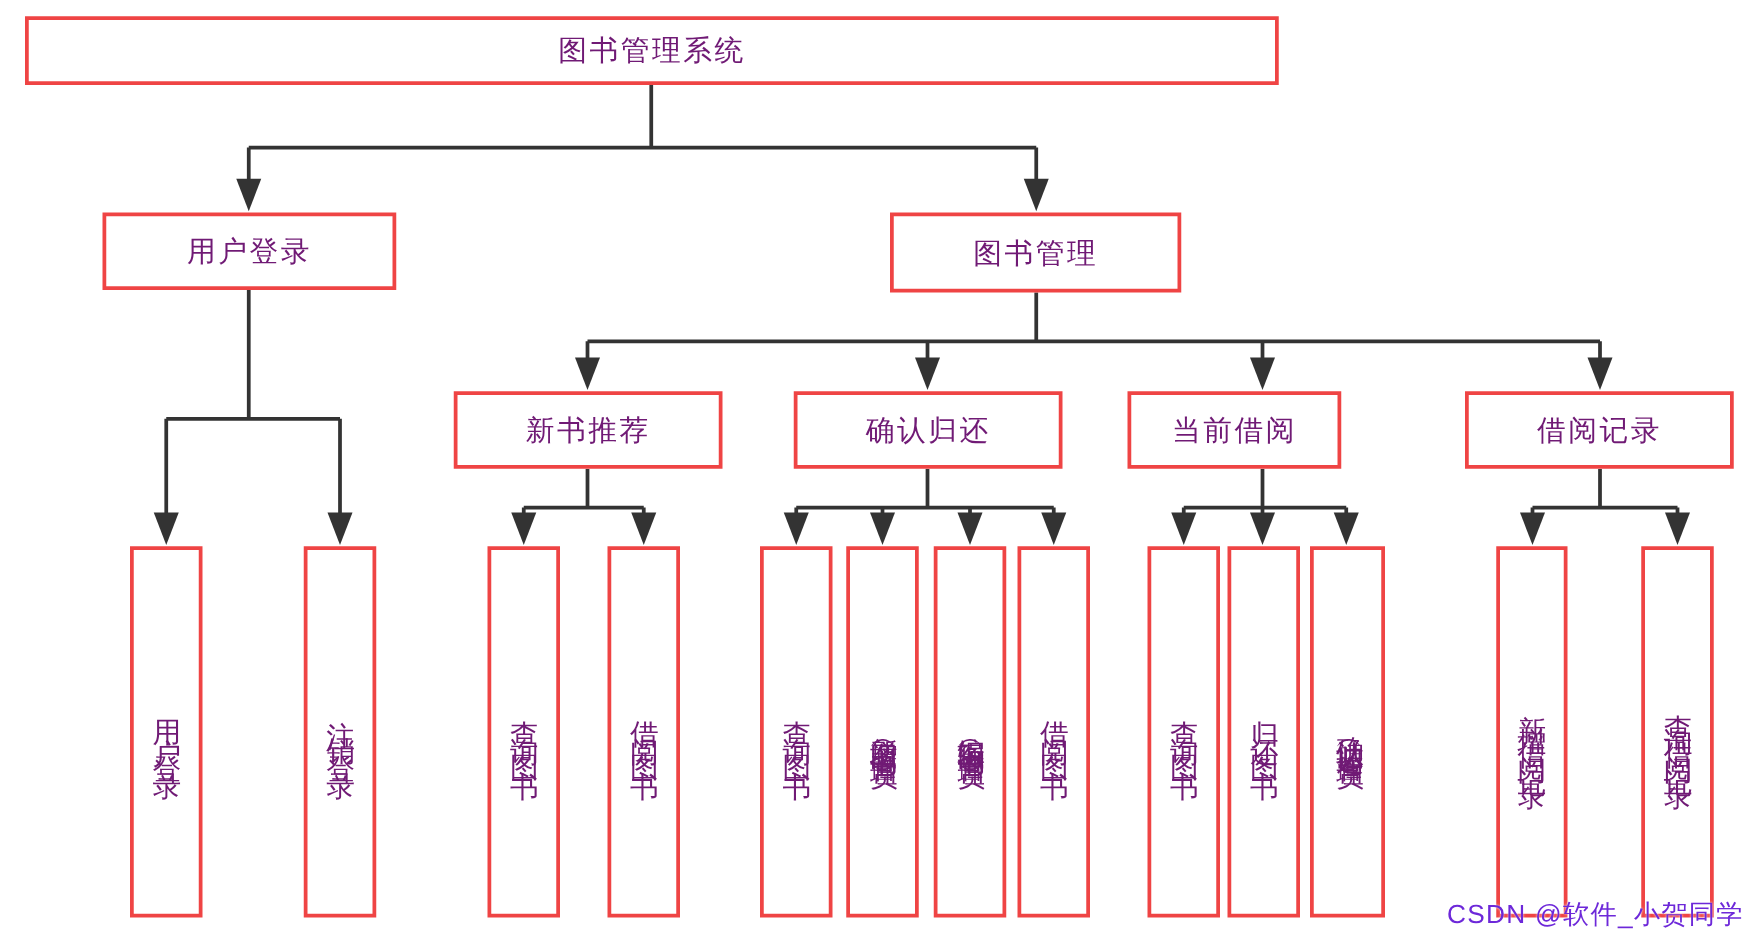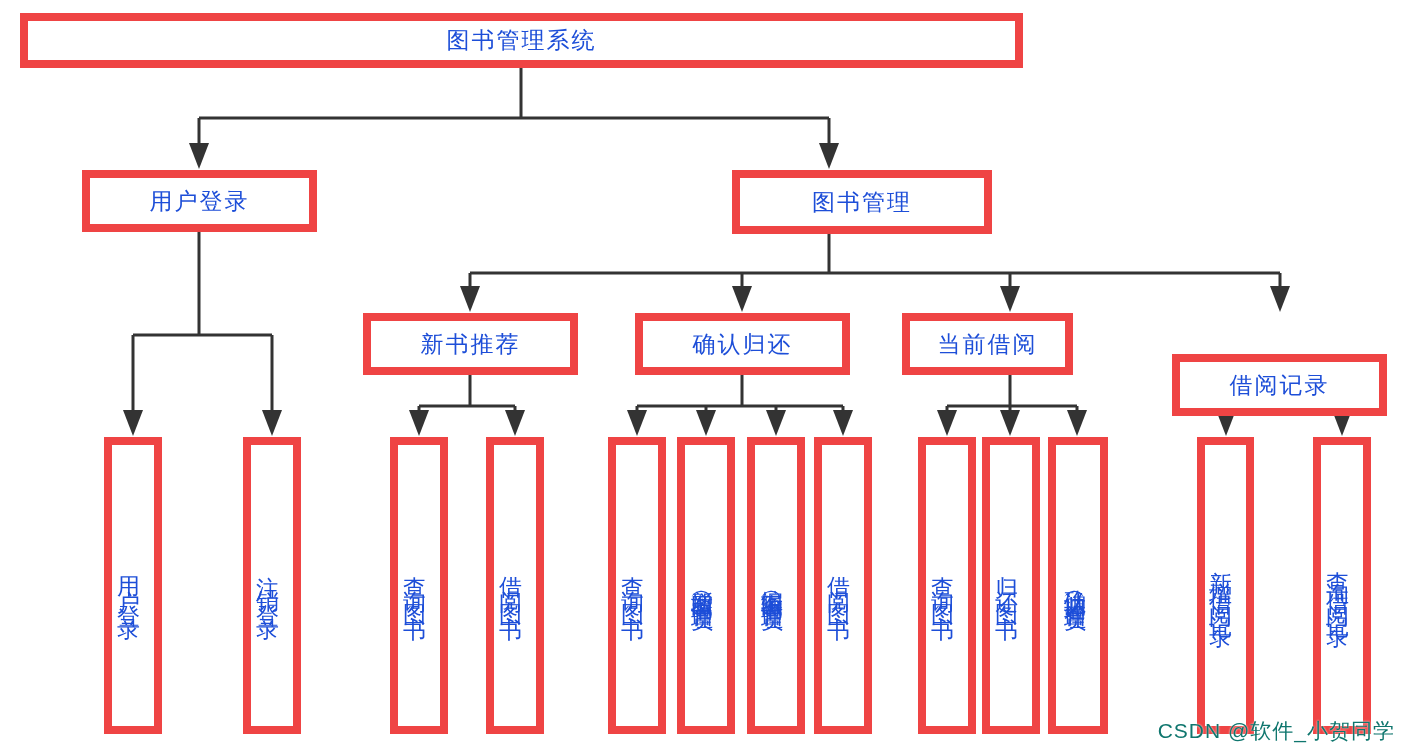--- a/index.html
+++ b/index.html
@@ -13,23 +13,23 @@
     overflow: hidden;
   }
   svg.wires { position: absolute; left: 0; top: 0; z-index: 0; }
   svg.wires path { stroke: #333333; stroke-width: 3; fill: none; }
   svg.wires polygon { fill: #333333; stroke: none; }
 
   .box {
     position: absolute;
     box-sizing: border-box;
     background: #ffffff;
-    border: 8px solid #ef4444;
+    border: 3px solid #ef4444;
     z-index: 1;
-    color: #1d4ed8;
+    color: #701a75;
   }
   .hbox {
     display: flex;
     align-items: center;
     justify-content: center;
     font-size: 23px;
     letter-spacing: 2px;
     white-space: nowrap;
   }
   .vbox {
@@ -44,21 +44,21 @@
   .chars6 { letter-spacing: 11px; }
   .chars9 { letter-spacing: 3px; font-size: 22px; }
 
   .watermark {
     position: absolute;
     right: 10px;
     bottom: 2px;
     z-index: 2;
     font-size: 21px;
     letter-spacing: 1px;
-    color: #0f766e;
+    color: #6d28d9;
     text-shadow: 0 0 2px #ffffff;
     white-space: nowrap;
   }
 </style>
 </head>
 <body>
 
 <div class="stage">
 
   <svg class="wires" width="1405" height="747" viewBox="0 0 1405 747">
@@ -126,26 +126,26 @@
       <path d="M1226 406 V416"></path>
       <polygon points="1216,410 1236,410 1226,436"></polygon>
       <path d="M1342 406 V416"></path>
       <polygon points="1332,410 1352,410 1342,436"></polygon>
     </g>
   </svg>
 
   <div class="box hbox" style="left:20px; top:13px; width:1003px; height:55px;">图书管理系统</div>
 
   <div class="box hbox" style="left:82px; top:170px; width:235px; height:62px;">用户登录</div>
-  <div class="box hbox" style="left:732px; top:170px; width:260px; height:64px;">图书管理</div>
+  <div class="box hbox" style="left:712px; top:170px; width:233px; height:64px;">图书管理</div>
 
   <div class="box hbox" style="left:363px; top:313px; width:215px; height:62px;">新书推荐</div>
   <div class="box hbox" style="left:635px; top:313px; width:215px; height:62px;">确认归还</div>
   <div class="box hbox" style="left:902px; top:313px; width:171px; height:62px;">当前借阅</div>
-  <div class="box hbox" style="left:1172px; top:313px; width:215px; height:62px;margin-top:41px;">借阅记录</div>
+  <div class="box hbox" style="left:1172px; top:313px; width:215px; height:62px;">借阅记录</div>
 
   <div class="box vbox chars4" style="left:104px; top:437px; width:58px; height:297px;">用户登录</div>
   <div class="box vbox chars4" style="left:243px; top:437px; width:58px; height:297px;">注销登录</div>
 
   <div class="box vbox chars4" style="left:390px; top:437px; width:58px; height:297px;">查询图书</div>
   <div class="box vbox chars4" style="left:486px; top:437px; width:58px; height:297px;">借阅图书</div>
 
   <div class="box vbox chars4" style="left:608px; top:437px; width:58px; height:297px;">查询图书</div>
   <div class="box vbox chars9" style="left:677px; top:437px; width:58px; height:297px;">新增图书（管理员）</div>
   <div class="box vbox chars9" style="left:747px; top:437px; width:58px; height:297px;">编辑图书（管理员）</div>

